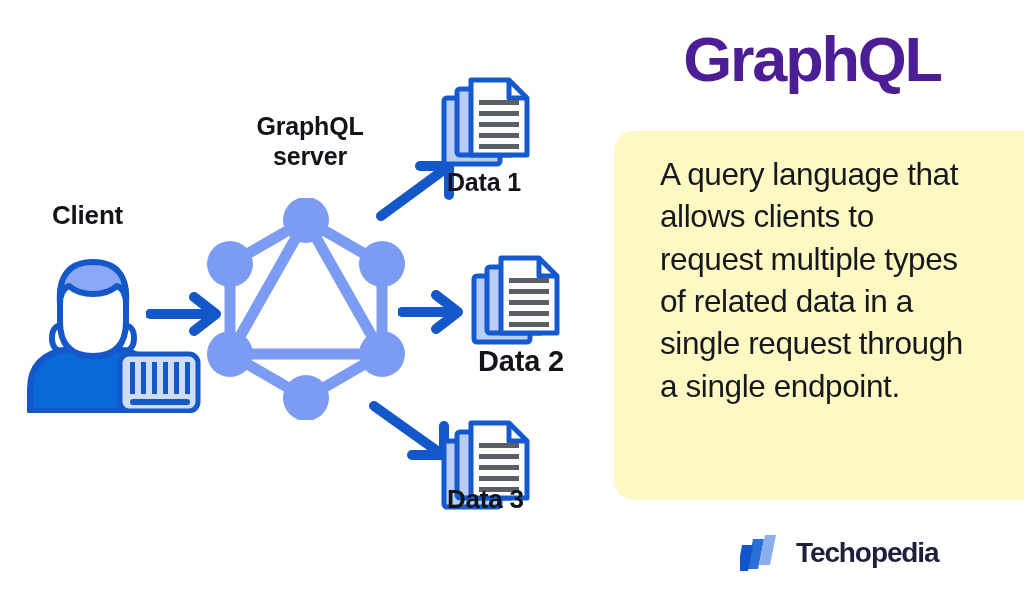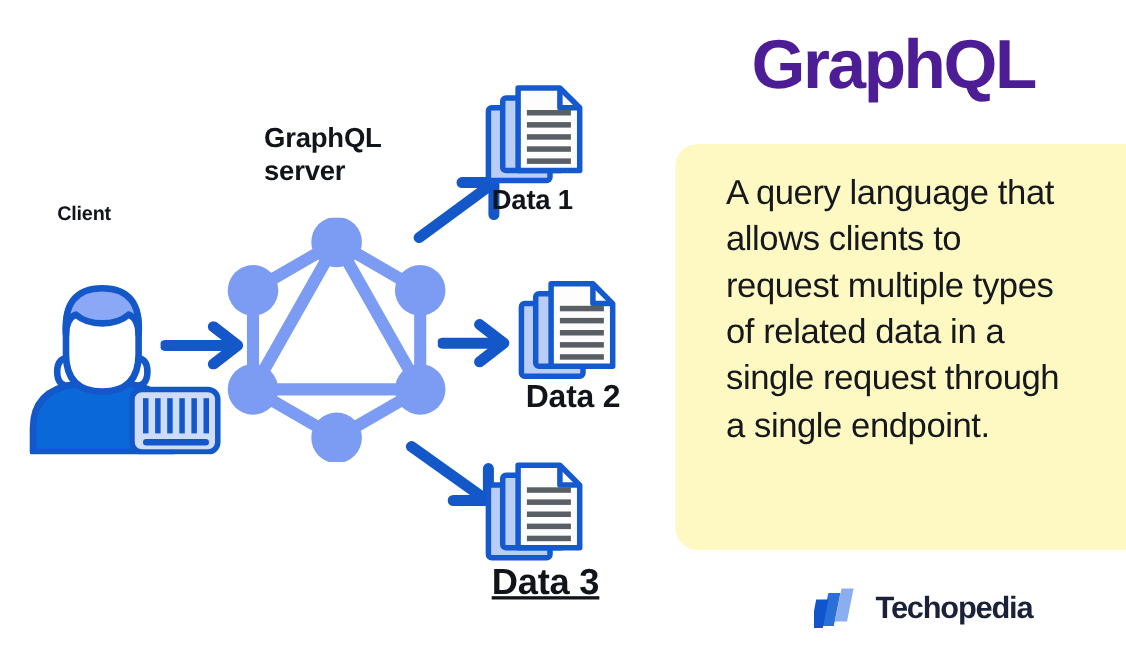--- a/index.html
+++ b/index.html
@@ -11,26 +11,26 @@
   }
   #root { position:relative; width:1024px; height:606px; background:#fff; }
 
   
   #diagram { position:absolute; left:0; top:0; width:600px; height:606px; }
 
   .lbl {
     position:absolute; color:#111418; font-weight:bold;
     letter-spacing:-0.2px; white-space:nowrap;
   }
-  #client-label   { left:52px;  top:184px; font-size:18px; }
-  #server-label   { left:240px; top:112px; font-size:25px; 
+  #client-label   { left:52px;  top:200px; font-size:26px; }
+  #server-label   { left:240px; top:112px; font-size:25px; text-align:center;
                     line-height:1.18; white-space:normal; width:140px; }
   #data1-label    { left:447px; top:168px; font-size:25px;text-align:right; }
   #data2-label    { left:478px; top:345px; font-size:29px; }
-  #data3-label    { left:447px; top:510px; font-size:33px;text-decoration:underline; }
+  #data3-label    { left:447px; top:484px; font-size:26px; }
 
   .ico { position:absolute; }
   #client-icon { left:22px;  top:248px; width:180px; height:165px; }
   #graph-icon  { left:200px; top:198px; width:212px; height:222px; }
   #doc1 { left:440px; top:72px;  width:96px; height:100px; }
   #doc2 { left:470px; top:250px; width:96px; height:100px; }
   #doc3 { left:440px; top:415px; width:96px; height:100px; }
 
   .arw { position:absolute; }
   #arrow-client { left:146px; top:292px; width:82px; height:44px; }

